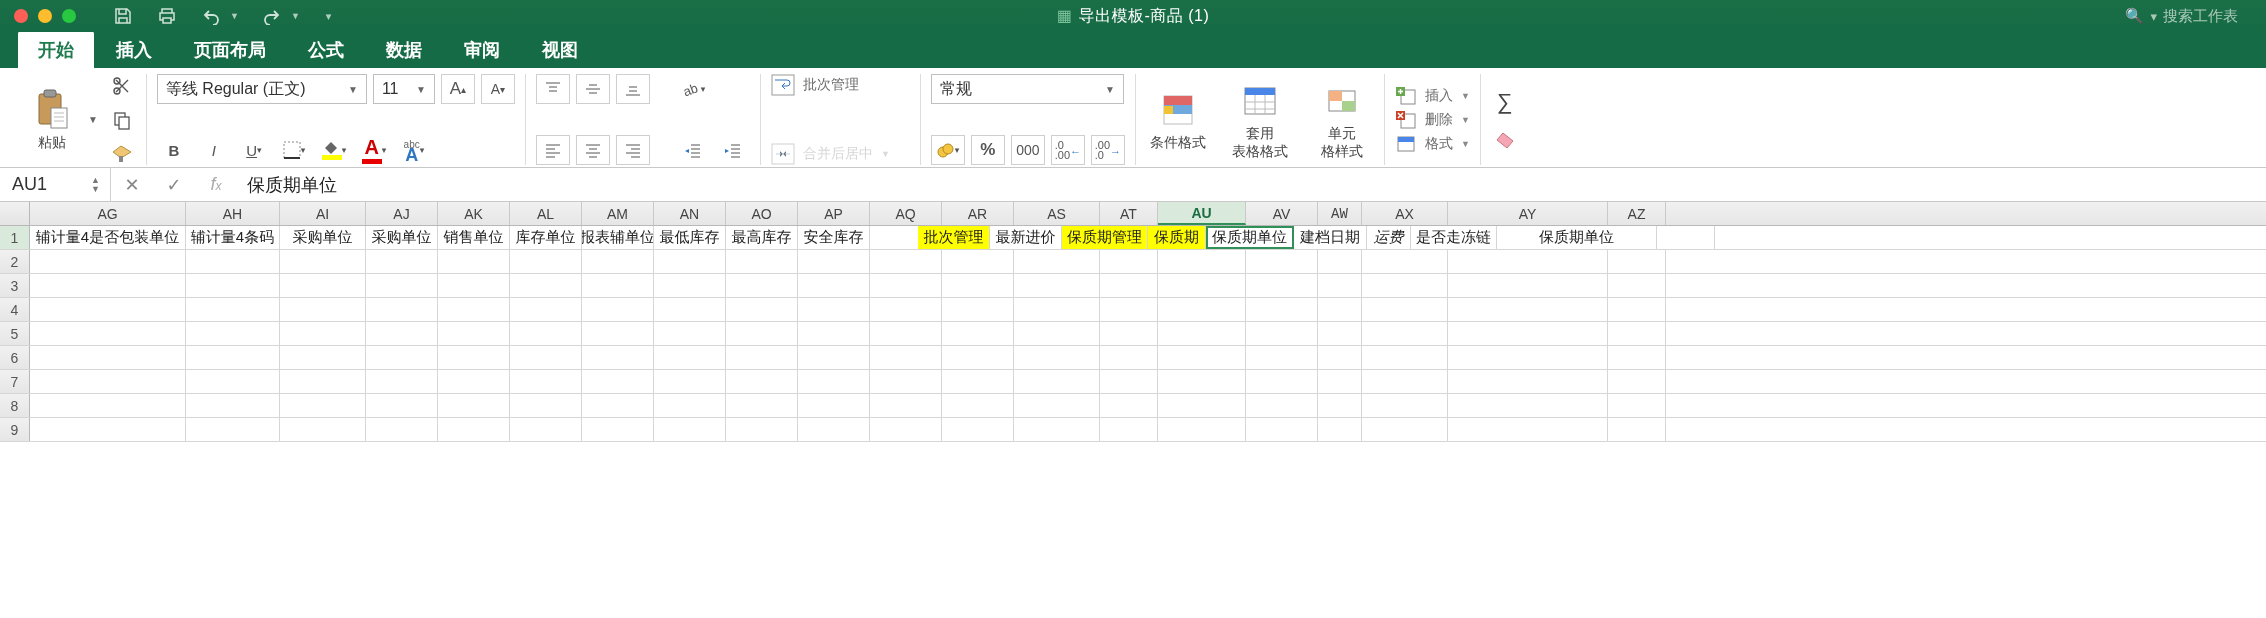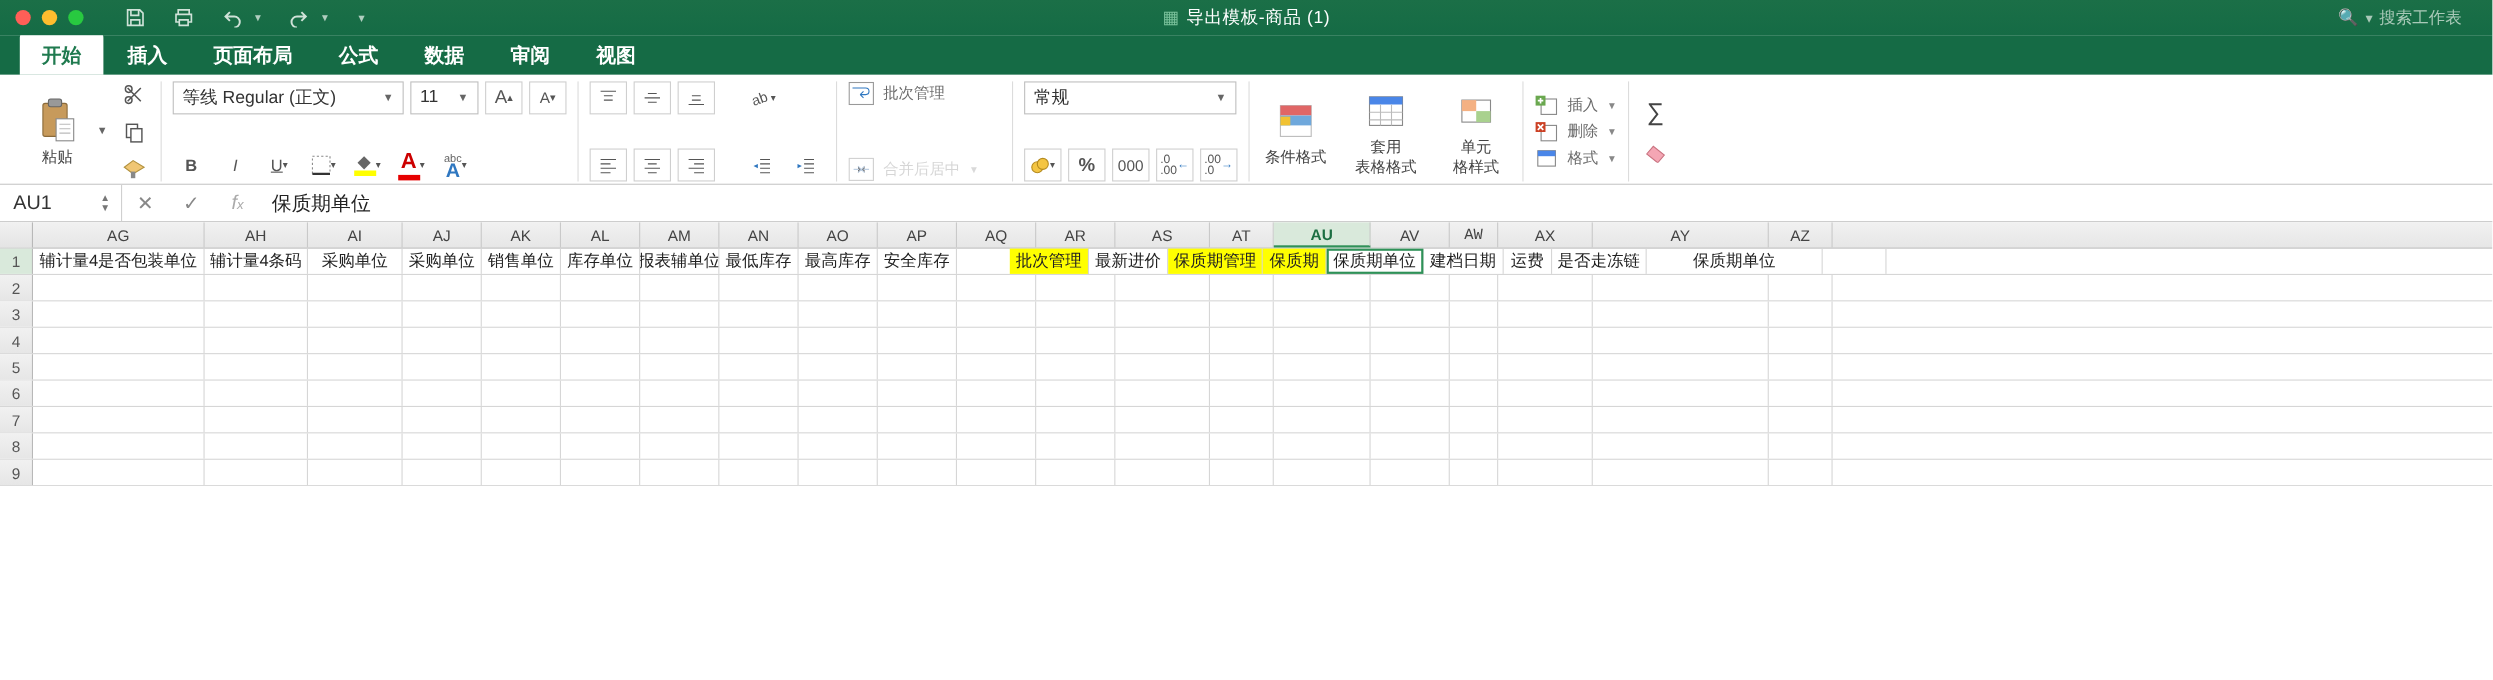--- a/index.html
+++ b/index.html
@@ -457,21 +457,21 @@
         <div class="cell" style="width: 72px;">报表辅单位</div>
         <div class="cell" style="width: 72px; font-family: Liberation Serif, serif;">最低库存</div>
         <div class="cell" style="width: 72px;">最高库存</div>
         <div class="cell" style="width: 72px;">安全库存</div>
         <div class="cell hy" style="width: 72px; margin-left: 48px;">批次管理</div>
         <div class="cell" style="width: 72px;">最新进价</div>
         <div class="cell hy" style="width: 86px;">保质期管理</div>
         <div class="cell hy" style="width: 58px;">保质期</div>
         <div class="cell selcell" style="width: 88px;">保质期单位</div>
         <div class="cell" style="width: 73px;">建档日期</div>
-        <div class="cell" style="width: 44px;">运费</div>
+        <div class="cell" style="width: 44px; font-style: italic;">运费</div>
         <div class="cell" style="width: 86px;">是否走冻链</div>
         <div class="cell" style="width: 160px;">保质期单位</div>
         <div class="cell" style="width: 58px;"></div>
       </div>
       <div class="row-line">
         <div class="rowh">2</div>
         <div class="cell" style="width: 156px;"></div>
         <div class="cell" style="width: 94px;"></div>
         <div class="cell" style="width: 86px;"></div>
         <div class="cell" style="width: 72px;"></div>

